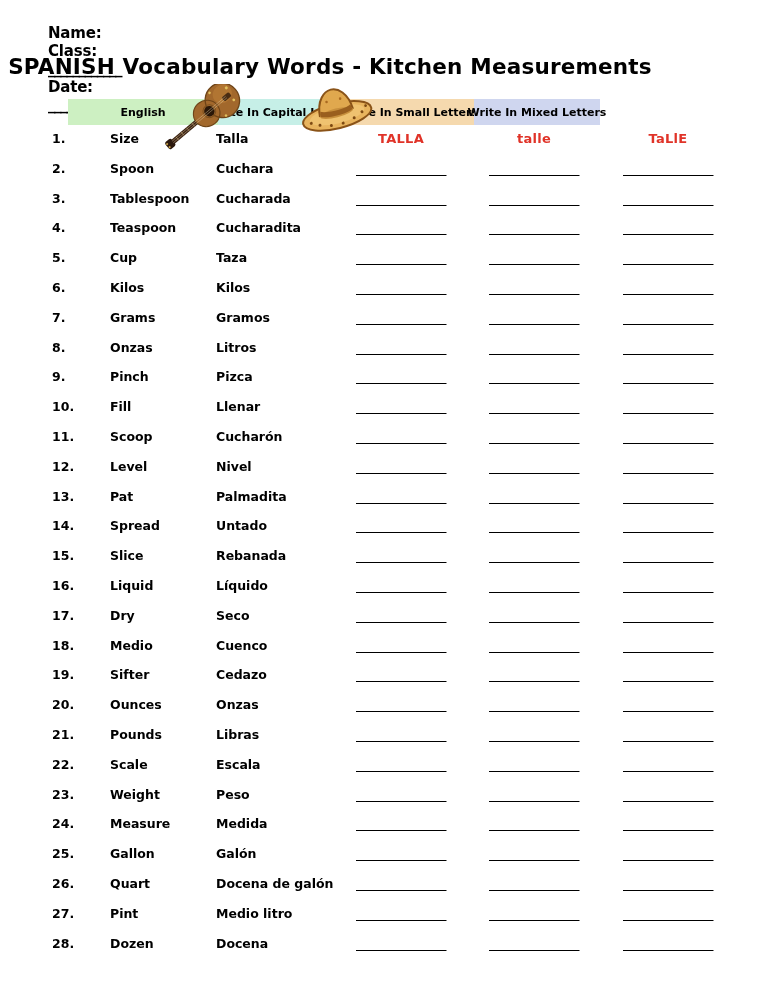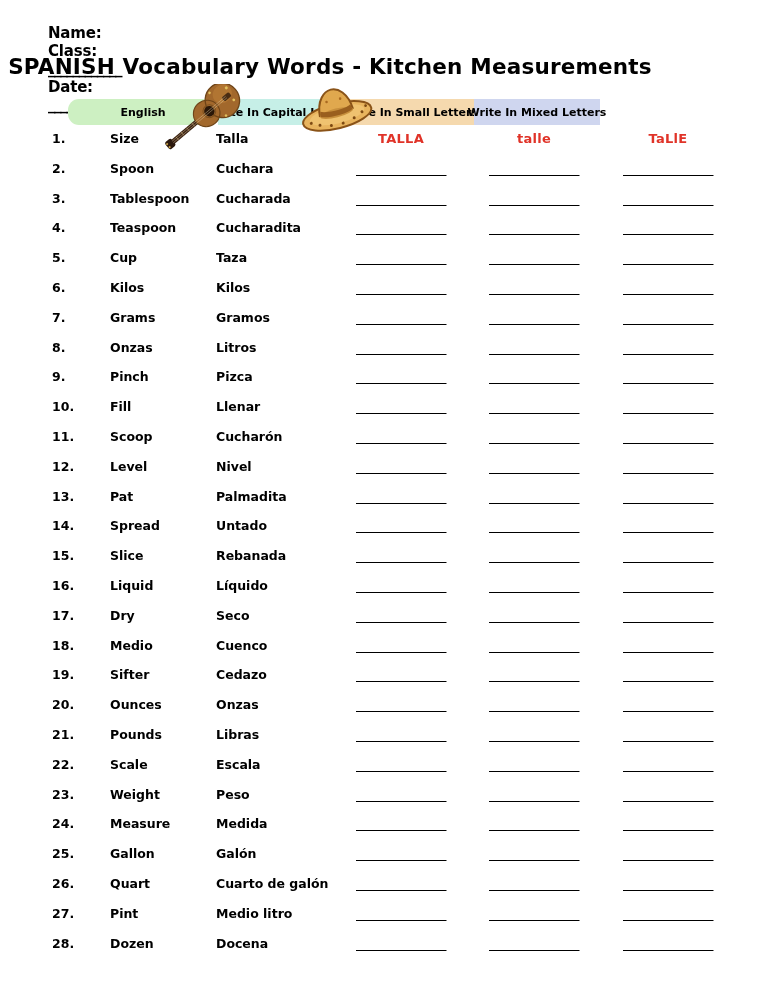--- a/index.html
+++ b/index.html
@@ -72,21 +72,21 @@
   #headerbar .hcell {
     height: 100%;
     display: flex;
     align-items: center;
     justify-content: center;
     font-size: 11px;
     font-weight: 700;
     white-space: nowrap;
     position: relative;
   }
-  .hcell.c-english { width: 150px; border-radius: 11px; }
+  .hcell.c-english { width: 150px; }
   .hcell.c-spanish { width: 132px; }
   .hcell.c-capital { width: 128px; font-size: 9.5px; }
   .hcell.c-small   { width: 128px; font-size: 9.5px; }
   .hcell.c-mixed   { width: 126px; font-size: 9.5px; }
 
   
   #guitar {
     position: absolute;
     left: 152px;
     top: 84px;
@@ -461,21 +461,21 @@
       <span class="num">25.</span>
       <span class="eng">Gallon</span>
       <span class="spa">Galón</span>
       <span class="ans a1"><span class="blankrule">_______________</span></span>
       <span class="ans a2"><span class="blankrule">_______________</span></span>
       <span class="ans a3"><span class="blankrule">_______________</span></span>
     </div>
     <div class="row">
       <span class="num">26.</span>
       <span class="eng">Quart</span>
-      <span class="spa">Cuarto de galón</span>
+      <span class="spa">Docena de galón</span>
       <span class="ans a1"><span class="blankrule">_______________</span></span>
       <span class="ans a2"><span class="blankrule">_______________</span></span>
       <span class="ans a3"><span class="blankrule">_______________</span></span>
     </div>
     <div class="row">
       <span class="num">27.</span>
       <span class="eng">Pint</span>
       <span class="spa">Medio litro</span>
       <span class="ans a1"><span class="blankrule">_______________</span></span>
       <span class="ans a2"><span class="blankrule">_______________</span></span>

